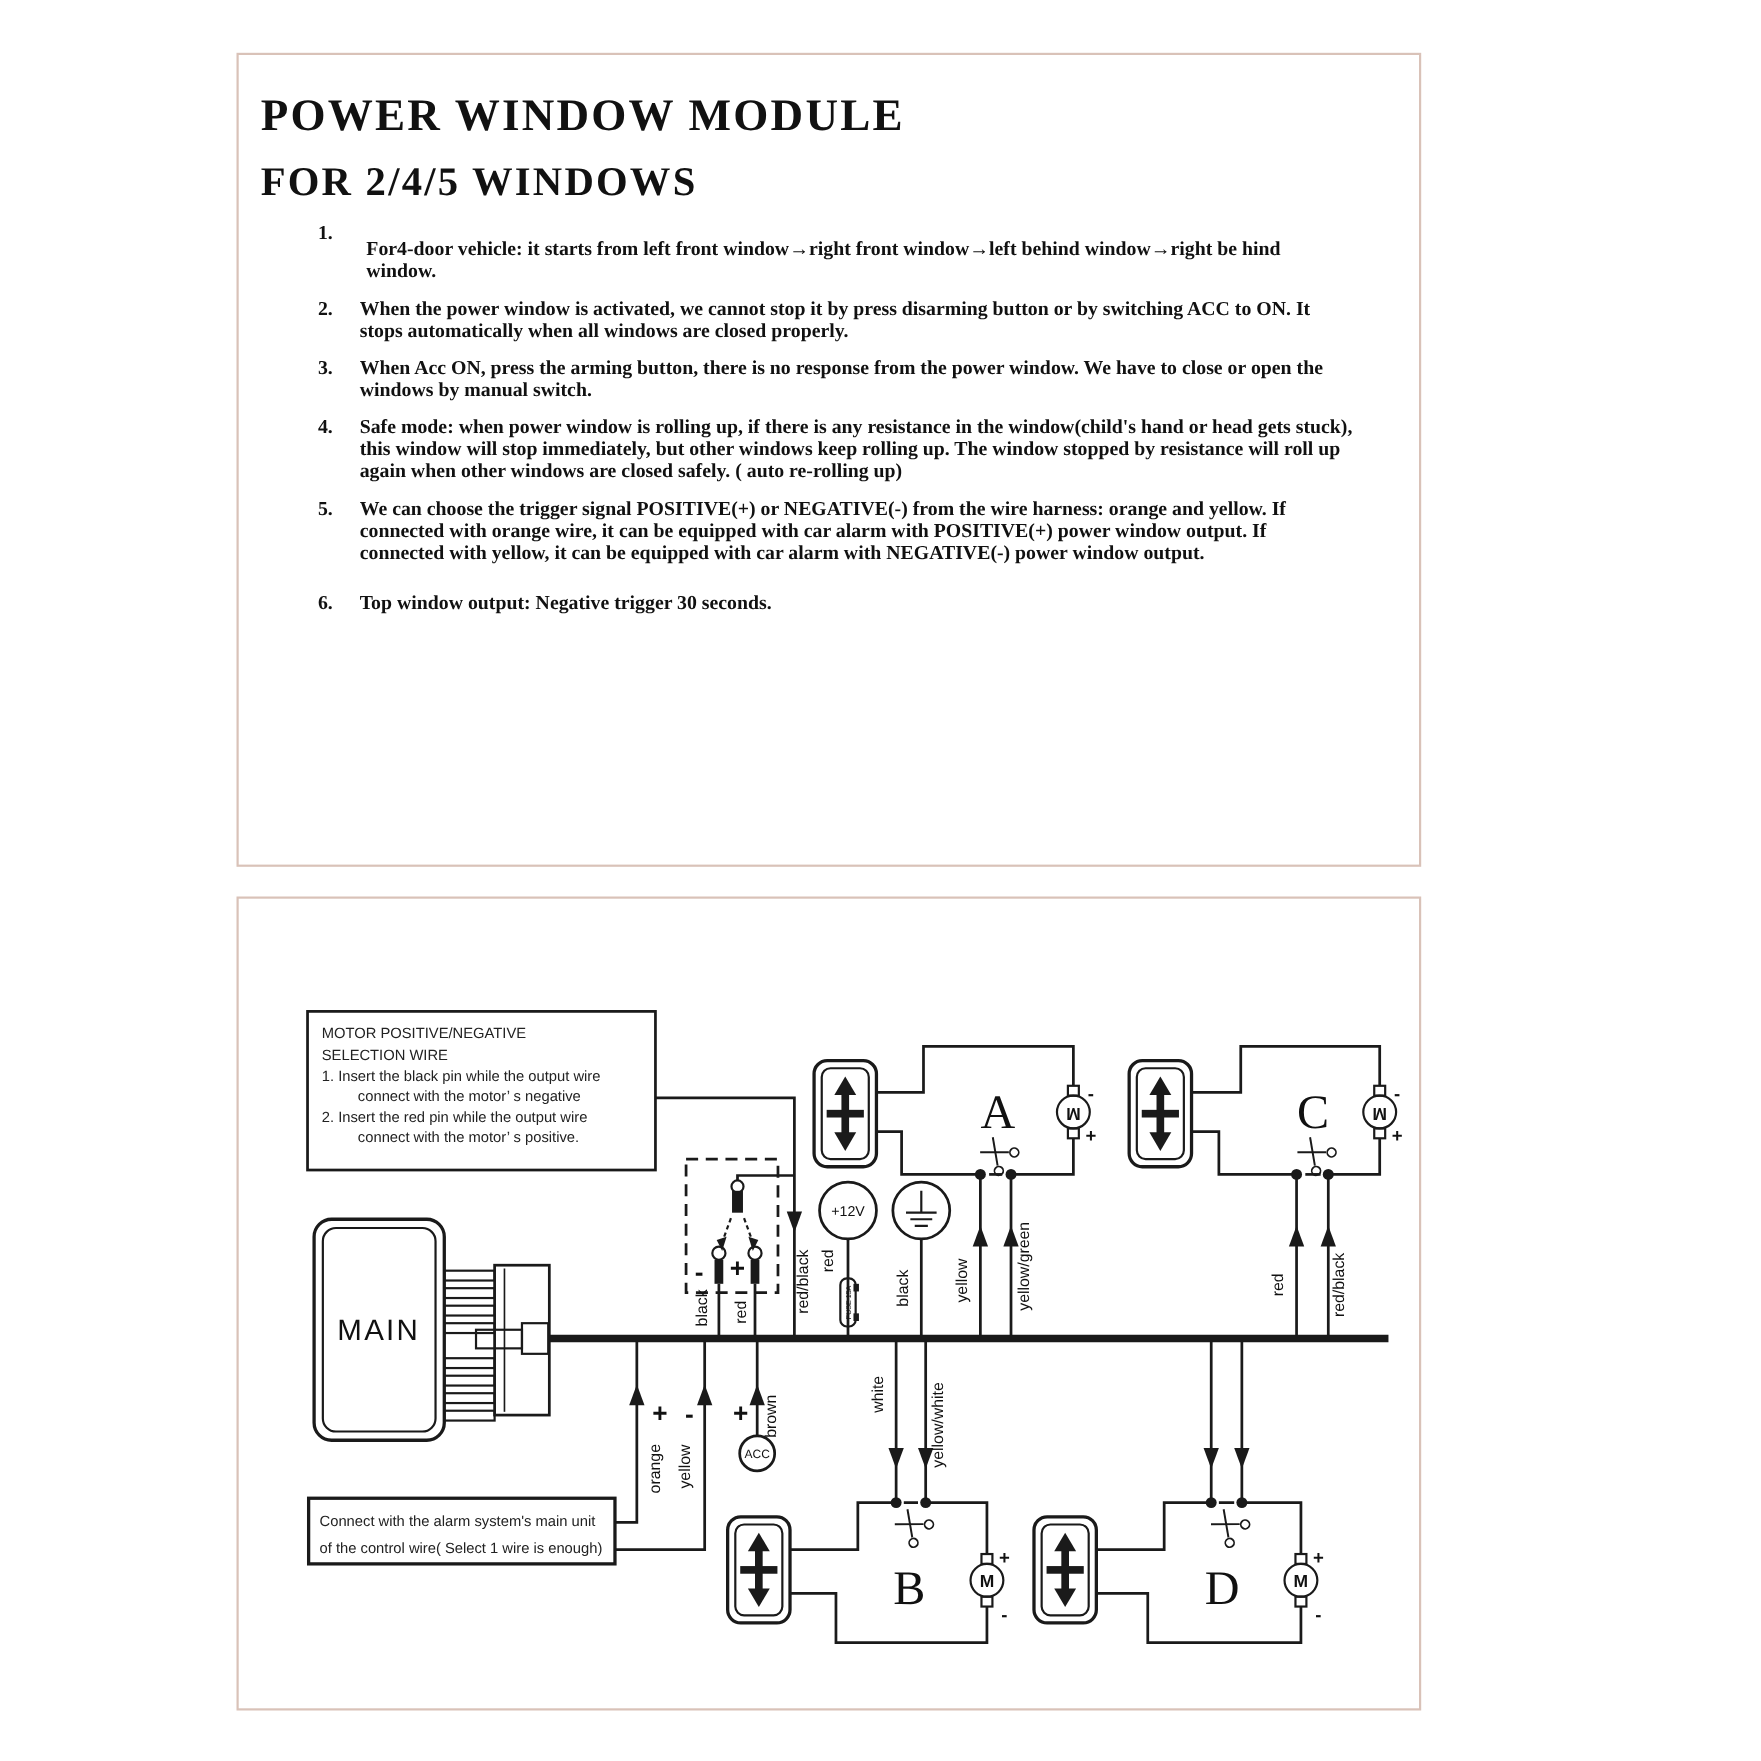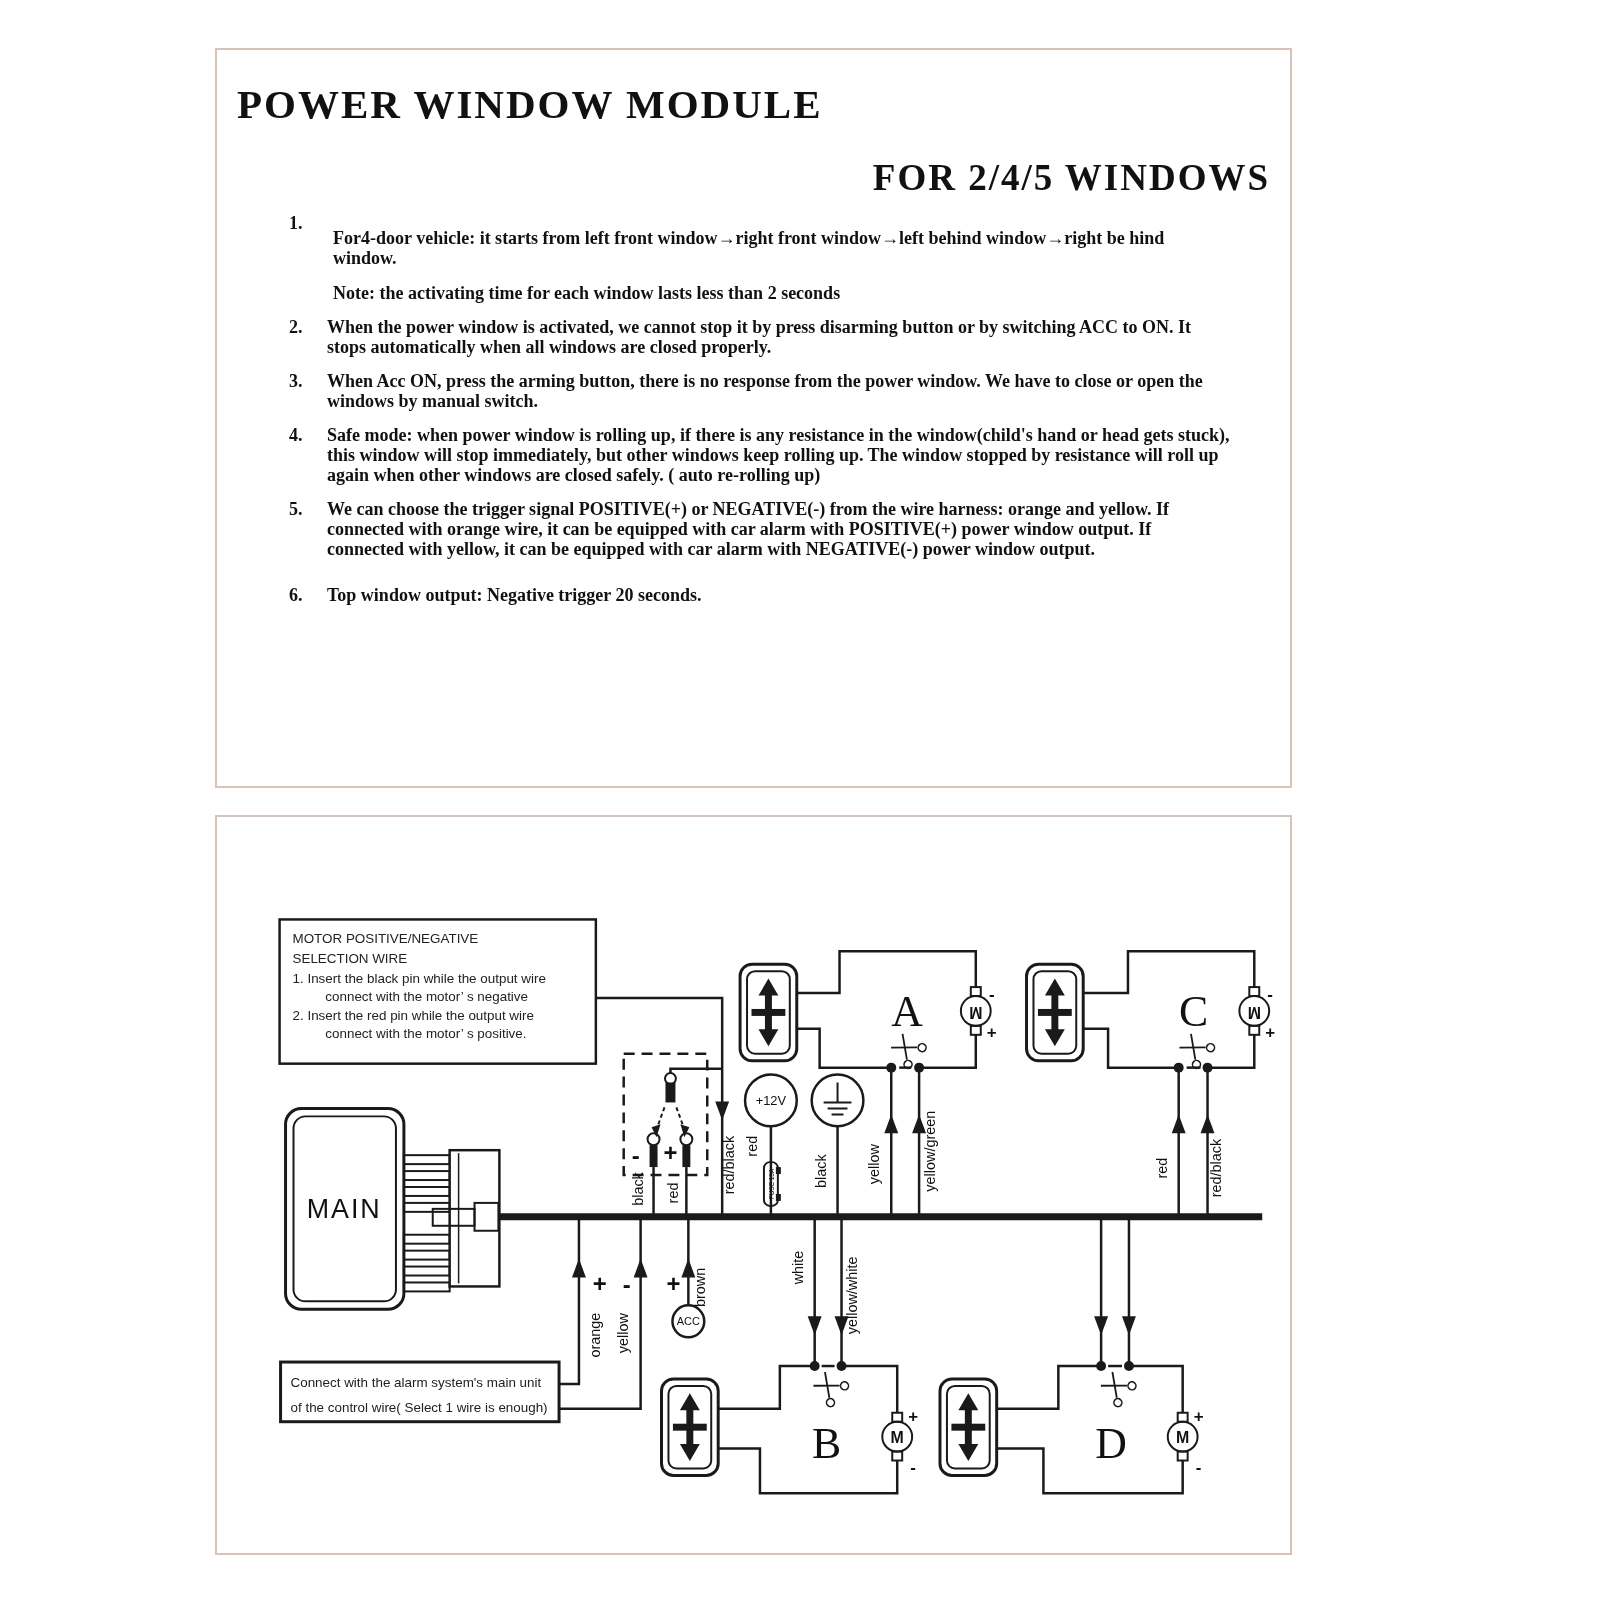--- a/index.html
+++ b/index.html
@@ -1,21 +1,21 @@
 <!DOCTYPE html>
 <html><head>
 <meta charset="utf-8">
 <style>
   html,body{margin:0;padding:0;background:#fff;}
   body{width:1601px;height:1601px;position:relative;font-family:"Liberation Serif",serif;color:#111;}
   .panel{position:absolute;left:215px;width:1073px;background:#fff;border:2px solid #d9c2b8;box-sizing:content-box;}
   .panel1{top:48px;height:736px;}
   .panel2{top:815px;height:736px;}
   h1.title{margin:30px 20px 0;font-size:41px;font-weight:bold;letter-spacing:2px;font-family:"Liberation Serif",serif;}
-  h2.subtitle{margin:28px 20px 0;text-align:right;font-size:37px;font-weight:bold;letter-spacing:2px;font-family:"Liberation Serif",serif;}
+  h2.subtitle{margin:16px 20px 0;text-align:left;font-size:37px;font-weight:bold;letter-spacing:2px;font-family:"Liberation Serif",serif;}
   h3.features{margin:22px 0 10px 82px;font-size:33px;font-weight:bold;font-family:"Liberation Serif",serif;}
   .feat{margin:0 58px 0 72px;font-size:18px;font-weight:bold;line-height:20px;font-family:"Liberation Serif",serif;}
   .feat p{margin:0;}
   .row{display:flex;margin-top:14px;}
   .row .num{width:38px;flex:0 0 38px;}
   .row .txt{flex:1;}
   .sub{margin-top:15px !important;padding-left:6px;}
   .row.last{margin-top:26px;}
   
   .wire{stroke:#1a1a1a;stroke-width:2.5;fill:none;}
@@ -42,21 +42,20 @@
 <body>
 
 <div class="panel panel1">
   <h1 class="title">POWER WINDOW MODULE</h1>
   <h2 class="subtitle">FOR 2/4/5  WINDOWS</h2>
   <div class="feat">
     <div class="row">
       <span class="num">1.</span>
       <div class="txt">
         <p class="sub">For4-door vehicle: it starts from left front window→right front window→left behind window→right be hind window.</p>
-        <p class="sub">Note: the activating time for each window lasts less than 2 seconds</p>
       </div>
     </div>
     <div class="row">
       <span class="num">2.</span>
       <div class="txt">
           <p>When the power window is activated, we cannot stop it by press disarming button or by switching  ACC to ON. It stops automatically when all windows are closed properly.</p>
         </div>
     </div>
     <div class="row">
       <span class="num">3.</span>
@@ -72,21 +71,21 @@
     </div>
     <div class="row">
       <span class="num">5.</span>
       <div class="txt">
           <p>We can choose the trigger signal POSITIVE(+) or NEGATIVE(-) from the wire harness: orange and yellow. If connected with orange wire, it can be equipped with car alarm with POSITIVE(+) power window output. If connected with yellow, it can be equipped with car alarm with NEGATIVE(-) power window output.</p>
         </div>
     </div>
     <div class="row last">
       <span class="num">6.</span>
       <div class="txt">
-          <p>Top window output: Negative trigger 20 seconds.</p>
+          <p>Top window output: Negative trigger 30 seconds.</p>
         </div>
     </div>
   </div>
 </div>
 
 <div class="panel panel2">
 <svg viewBox="0 0 1077 740" width="1073" height="736">
   <defs>
     <g id="scissors">
       <line x1="-9" y1="-11" x2="8" y2="9" stroke="#1a1a1a" stroke-width="1.8"></line>

